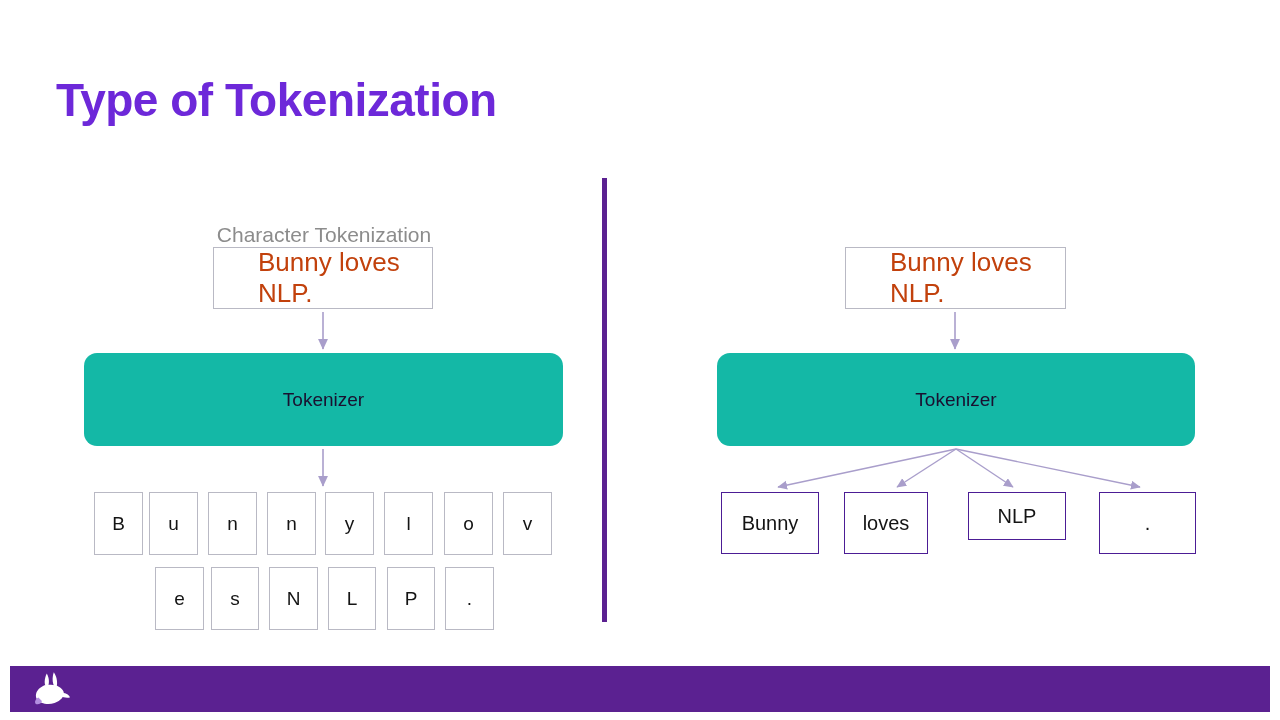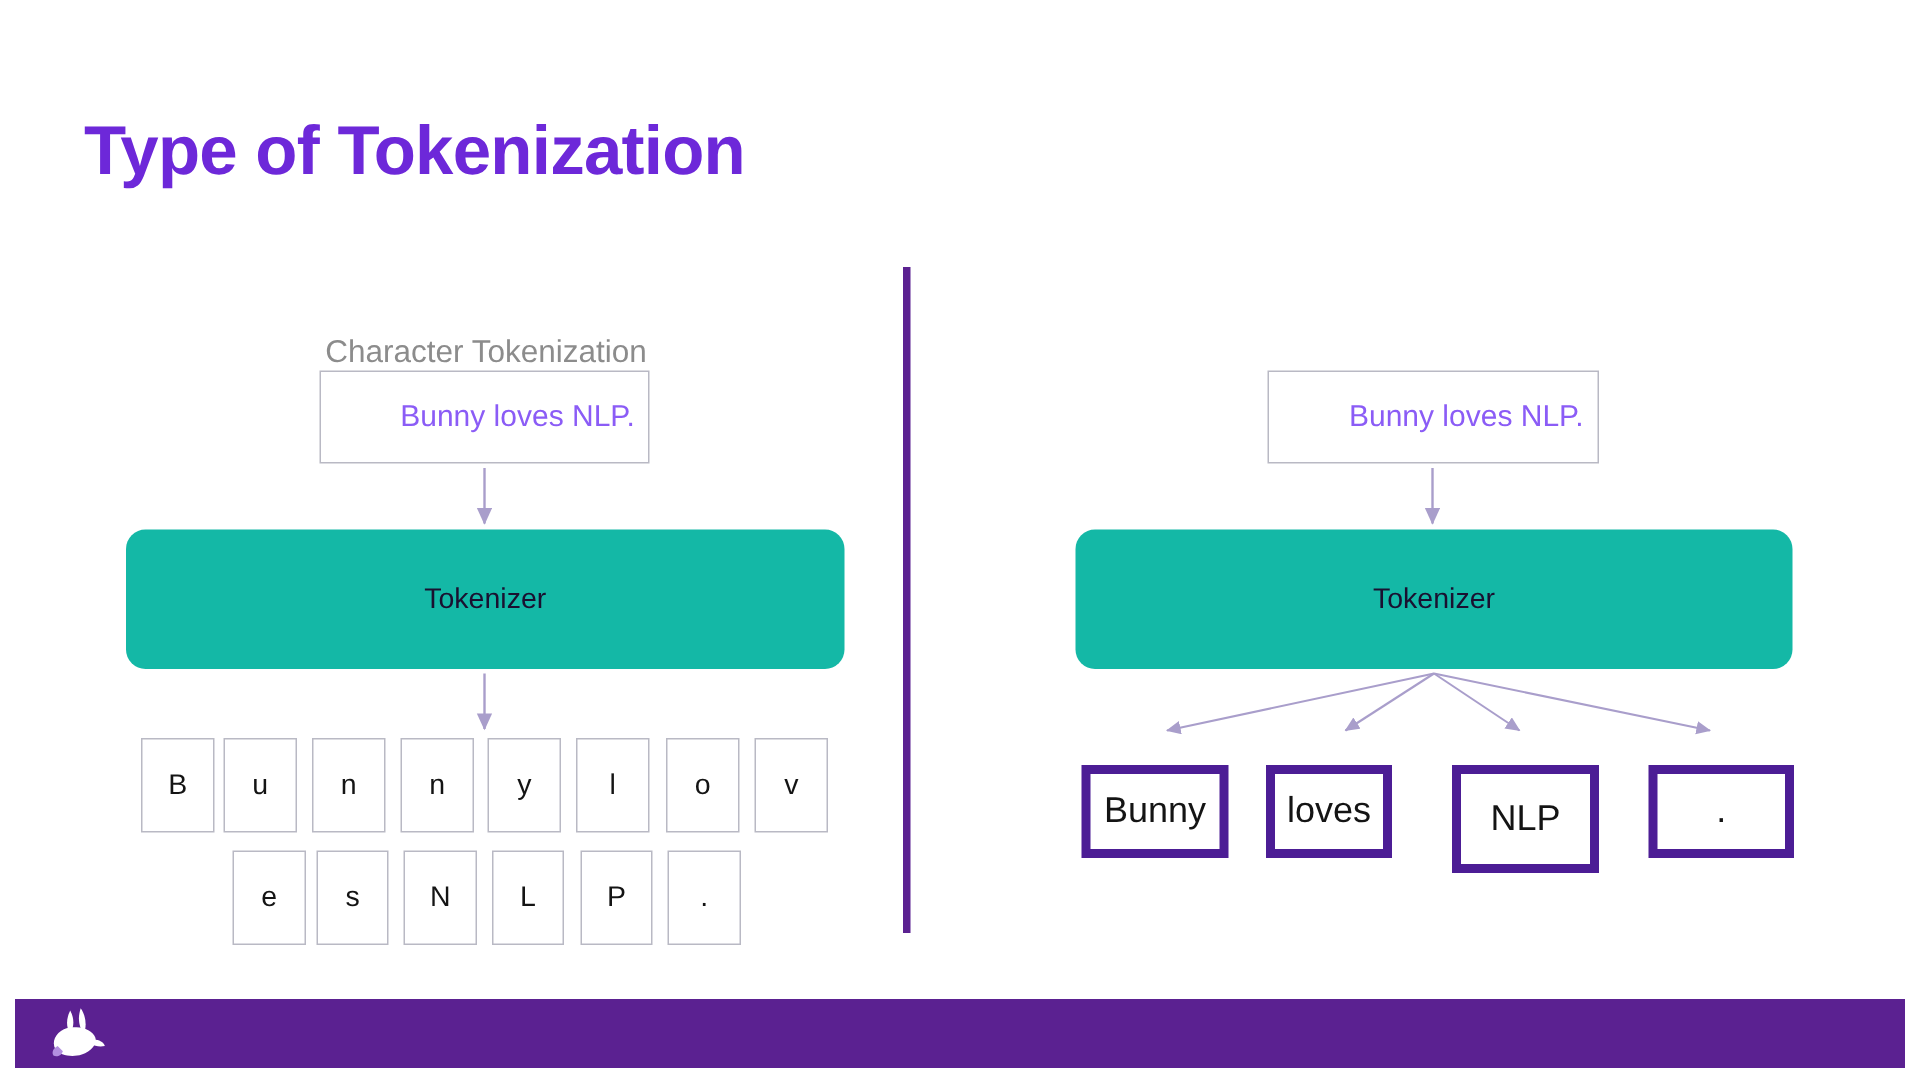--- a/index.html
+++ b/index.html
@@ -59,22 +59,22 @@
 
   
   .io-box {
     position: absolute;
     border: 1px solid #b9b9c4;
     background: #ffffff;
     box-sizing: border-box;
     display: flex;
     align-items: center;
     justify-content: center;
-    font-size: 20px;
-    color: #8b5cf6;
+    font-size: 26px;
+    color: #c2410c;
     padding-left: 44px;
   }
 
   .tokenizer-box {
     position: absolute;
     background: #14b8a6;
     border-radius: 13px;
     box-sizing: border-box;
     display: flex;
     align-items: center;
@@ -90,29 +90,28 @@
     box-sizing: border-box;
     display: flex;
     align-items: center;
     justify-content: center;
     font-size: 19px;
     color: #141414;
   }
 
   .word-box {
     position: absolute;
-    border: 6px solid #4c1d95;
-    background: #ffffff;
-    box-sizing: border-box;
-    display: flex;
-    align-items: center;
-    justify-content: center;
-    font-size: 24px;
+    border: 1px solid #4c1d95;
+    background: #ffffff;
+    box-sizing: border-box;
+    display: flex;
+    align-items: center;
+    justify-content: center;
+    font-size: 20px;
     color: #141414;
-    margin-top: 18px;
   }
 
   
   .arrow-layer {
     position: absolute;
     left: 0;
     top: 0;
     width: 1280px;
     height: 720px;
     pointer-events: none;
@@ -165,21 +164,21 @@
   <div class="token-box" style="left:328px; top:567px; width:48px; height:63px;">L</div>
   <div class="token-box" style="left:387px; top:567px; width:48px; height:63px;">P</div>
   <div class="token-box" style="left:445px; top:567px; width:49px; height:63px;">.</div>
 
   <div class="io-box" style="left:845px; top:247px; width:221px; height:62px;">Bunny loves NLP.</div>
 
   <div class="tokenizer-box" style="left:717px; top:353px; width:478px; height:93px;">Tokenizer</div>
 
   <div class="word-box" style="left:721px;  top:492px; width:98px; height:62px;">Bunny</div>
   <div class="word-box" style="left:844px;  top:492px; width:84px; height:62px;">loves</div>
-  <div class="word-box" style="left:968px;  top:492px; width:98px; height:72px;">NLP</div>
+  <div class="word-box" style="left:968px;  top:492px; width:98px; height:48px;">NLP</div>
   <div class="word-box" style="left:1099px; top:492px; width:97px; height:62px;">.</div>
 
   <svg class="arrow-layer" viewBox="0 0 1280 720" xmlns="http://www.w3.org/2000/svg">
     <defs>
       <marker id="ah" markerWidth="9" markerHeight="9" refX="6.5" refY="3.2" orient="auto" markerUnits="strokeWidth">
         <path d="M0,0 L7,3.2 L0,6.4 z" fill="#a99ecb"></path>
       </marker>
     </defs>
 
     <line x1="323" y1="312" x2="323" y2="349" stroke="#a99ecb" stroke-width="1.6" marker-end="url(#ah)"></line>

